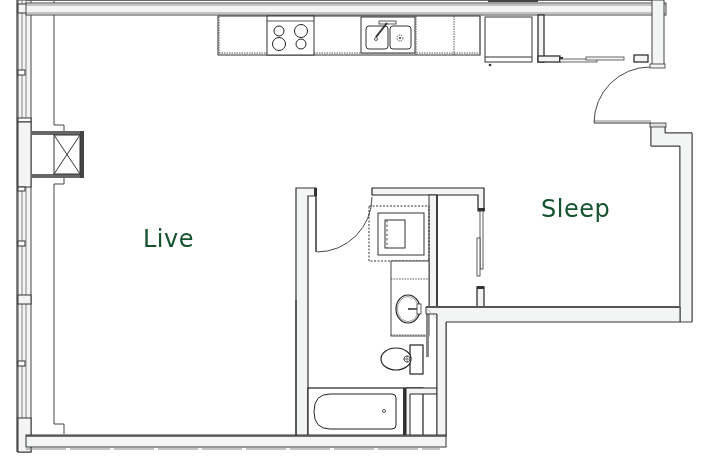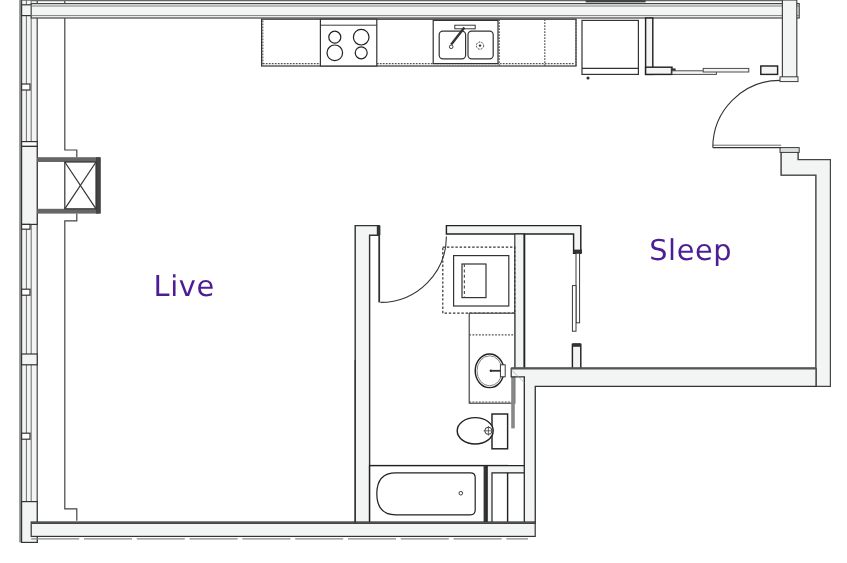--- a/index.html
+++ b/index.html
@@ -1,18 +1,18 @@
 <!DOCTYPE html>
 <html><head>
 <meta charset="utf-8">
 <style>
   html, body { margin:0; padding:0; background:#ffffff; }
   body { width:706px; height:469px; position:relative; overflow:hidden; font-family:"DejaVu Sans", sans-serif; }
   #plan { position:absolute; left:0; top:0; width:706px; height:469px; }
-  .room-label { position:absolute; font-family:"DejaVu Sans", sans-serif; color:#4c1d95; font-size:24px; letter-spacing:0.5px; }
+  .room-label { position:absolute; font-family:"DejaVu Sans", sans-serif; color:#14532d; font-size:24px; letter-spacing:0.5px; }
 </style>
 </head>
 <body>
 
 <svg id="plan" viewBox="0 0 706 469" xmlns="http://www.w3.org/2000/svg">
   <defs>
     <pattern id="hatch" width="3" height="3" patternUnits="userSpaceOnUse">
       <rect width="3" height="3" fill="#f3f5f4"></rect>
     </pattern>
   </defs>
@@ -197,14 +197,14 @@
     <rect x="26" y="435" width="420" height="12" fill="#f3f5f4" stroke="#333" stroke-width="1"></rect>
     <line x1="26" y1="436" x2="446" y2="436" stroke="#444" stroke-width="1.5"></line>
     <line x1="26" y1="449" x2="440" y2="449" stroke="#888" stroke-width="1" stroke-dasharray="40,4"></line>
   </g>
 
   <g>
     <line x1="296" y1="300" x2="296" y2="436" stroke="#333" stroke-width="1"></line>
   </g>
 </svg>
 
-<div class="room-label" style="left:128px; top:225px;">Live</div>
+<div class="room-label" style="left:143px; top:225px;">Live</div>
 <div class="room-label" style="left:541px; top:195px;">Sleep</div>
 
 </body></html>

